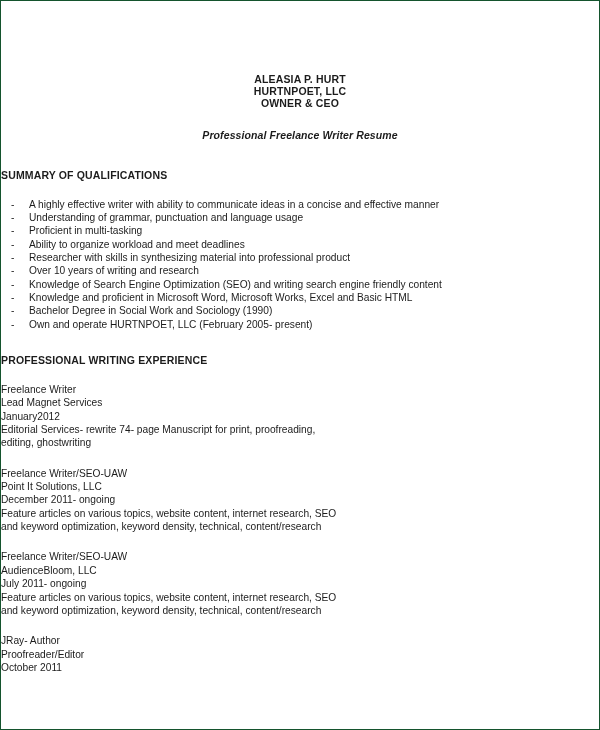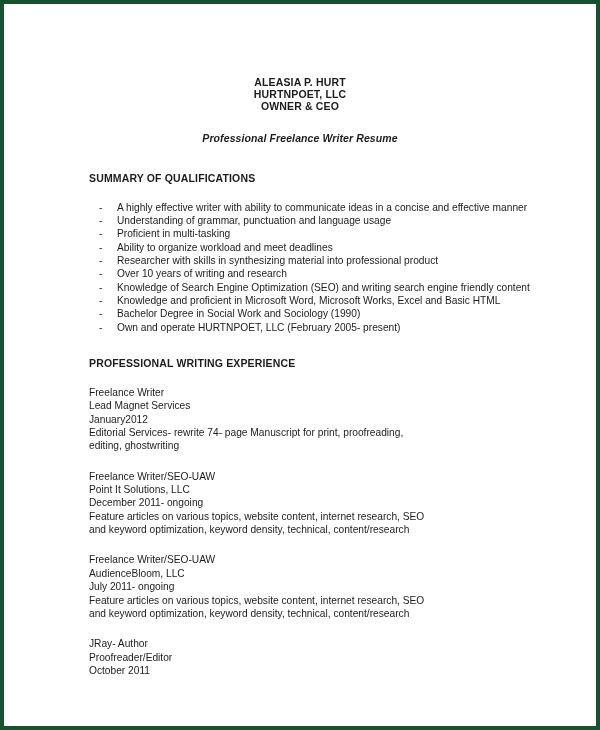--- a/index.html
+++ b/index.html
@@ -13,21 +13,21 @@
     font-family: "Liberation Sans", sans-serif;
     color: #1c1c1c;
     overflow: hidden;
   }
   .page {
     position: relative;
     box-sizing: border-box;
     width: 600px;
     height: 730px;
     background: #ffffff;
-    border: 4px solid #14532d;
+    border: 1px solid #14532d;
     padding: 0;
   }
   .header-block {
     text-align: center;
     margin-top: 72px;
   }
   .header-line {
     font-size: 10.5px;
     font-weight: bold;
     line-height: 12.2px;
@@ -35,21 +35,20 @@
   }
   .doc-title {
     text-align: center;
     font-size: 10.5px;
     font-weight: bold;
     margin-top: 19px;
     letter-spacing: 0.1px;
     font-style: italic;
   }
   .section {
-    margin-left: 85px;
   }
   .section-heading {
     font-size: 10.5px;
     font-weight: bold;
     letter-spacing: 0.15px;
   }
   #summary-section {
     margin-top: 28px;
   }
   .bullet-list {

